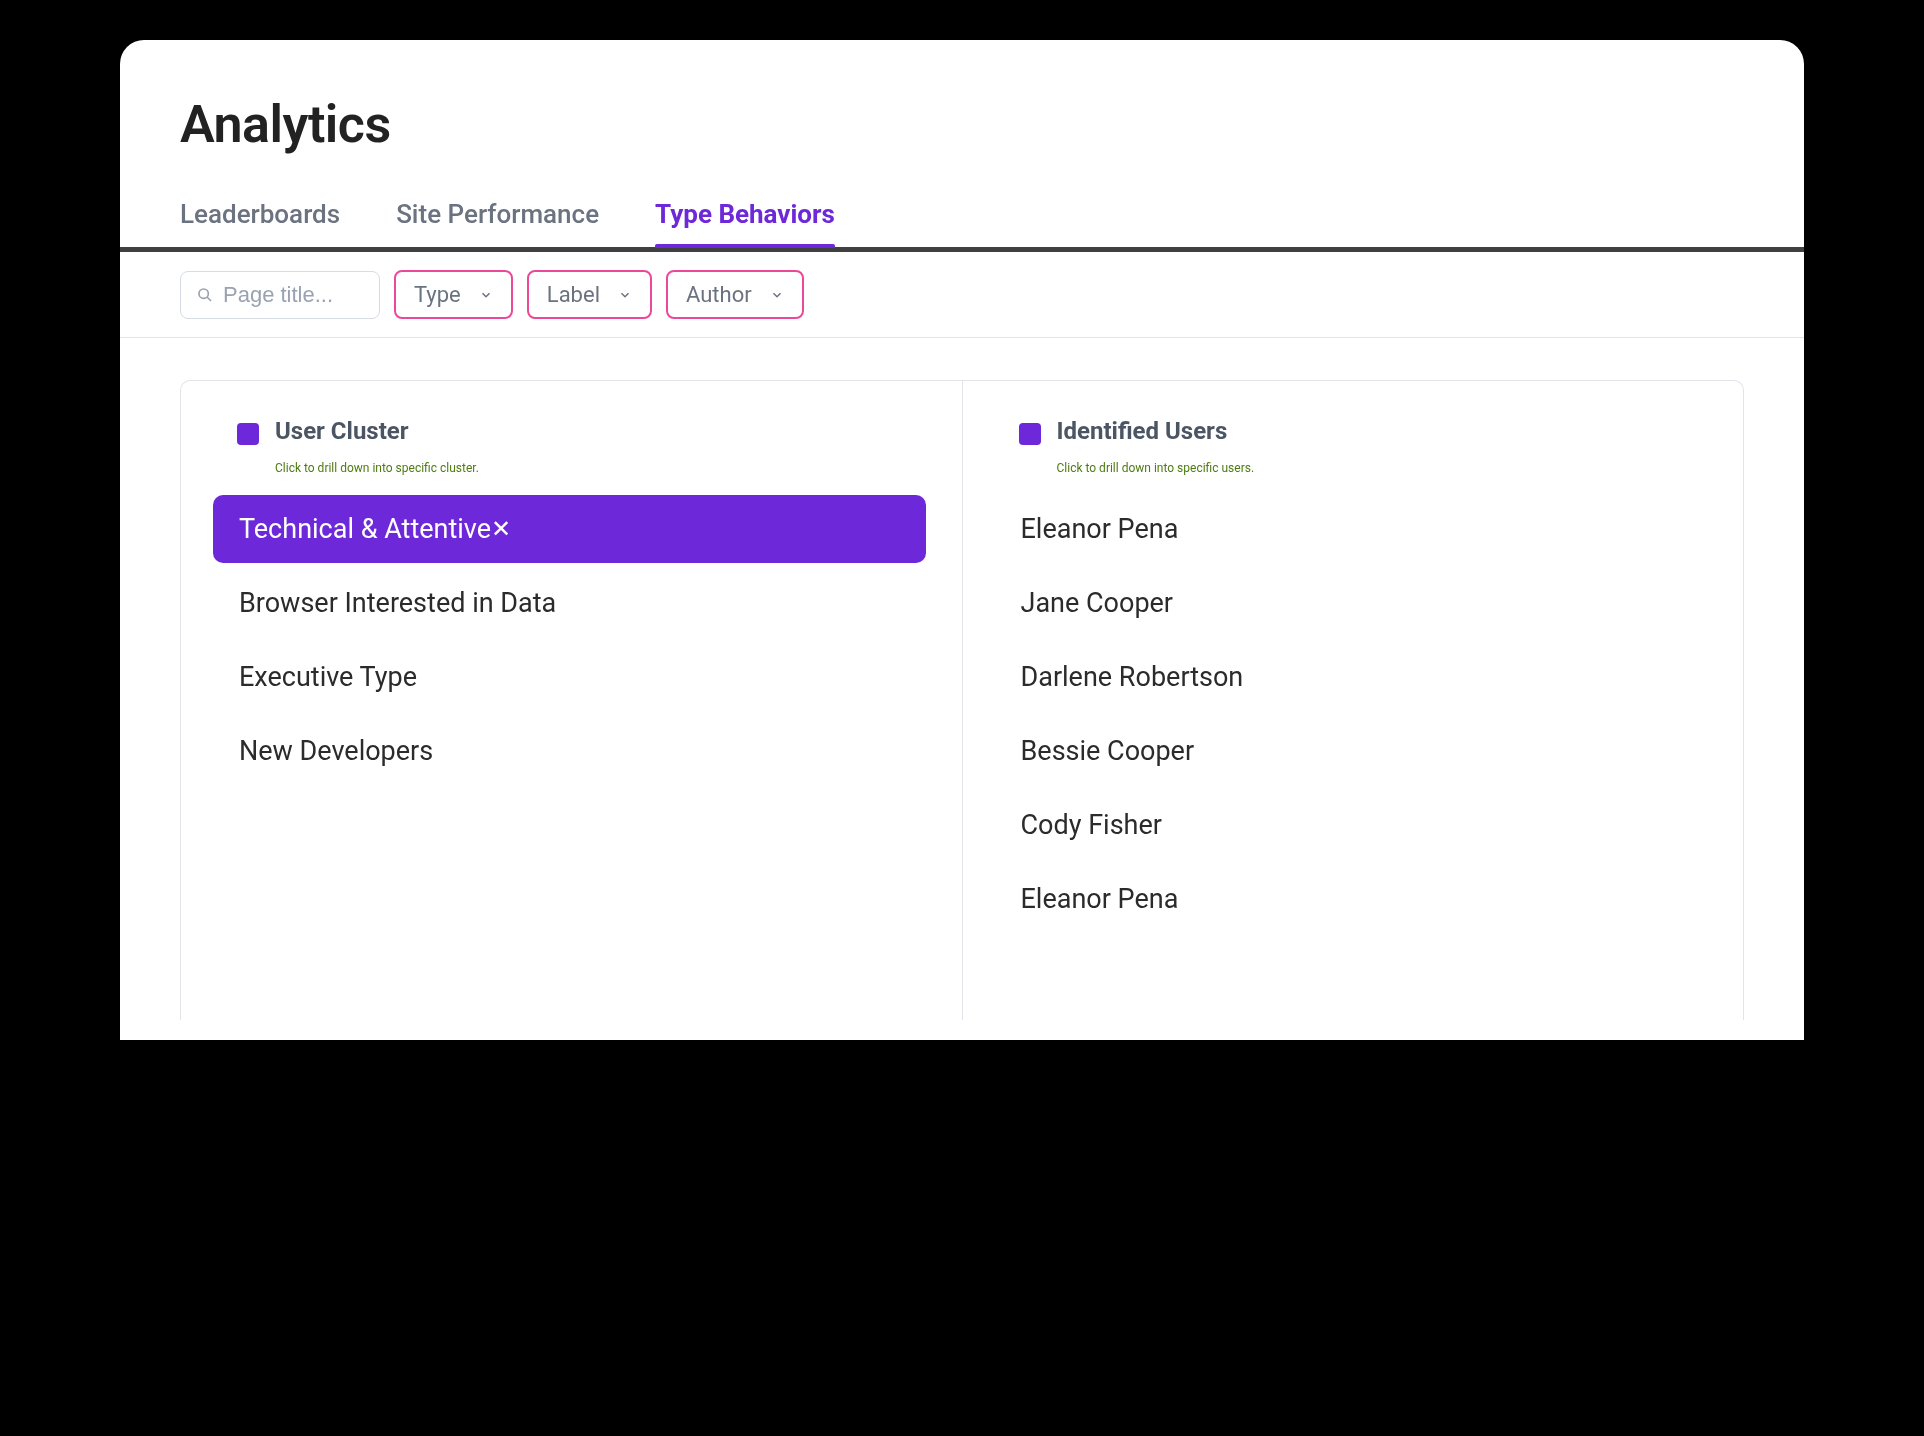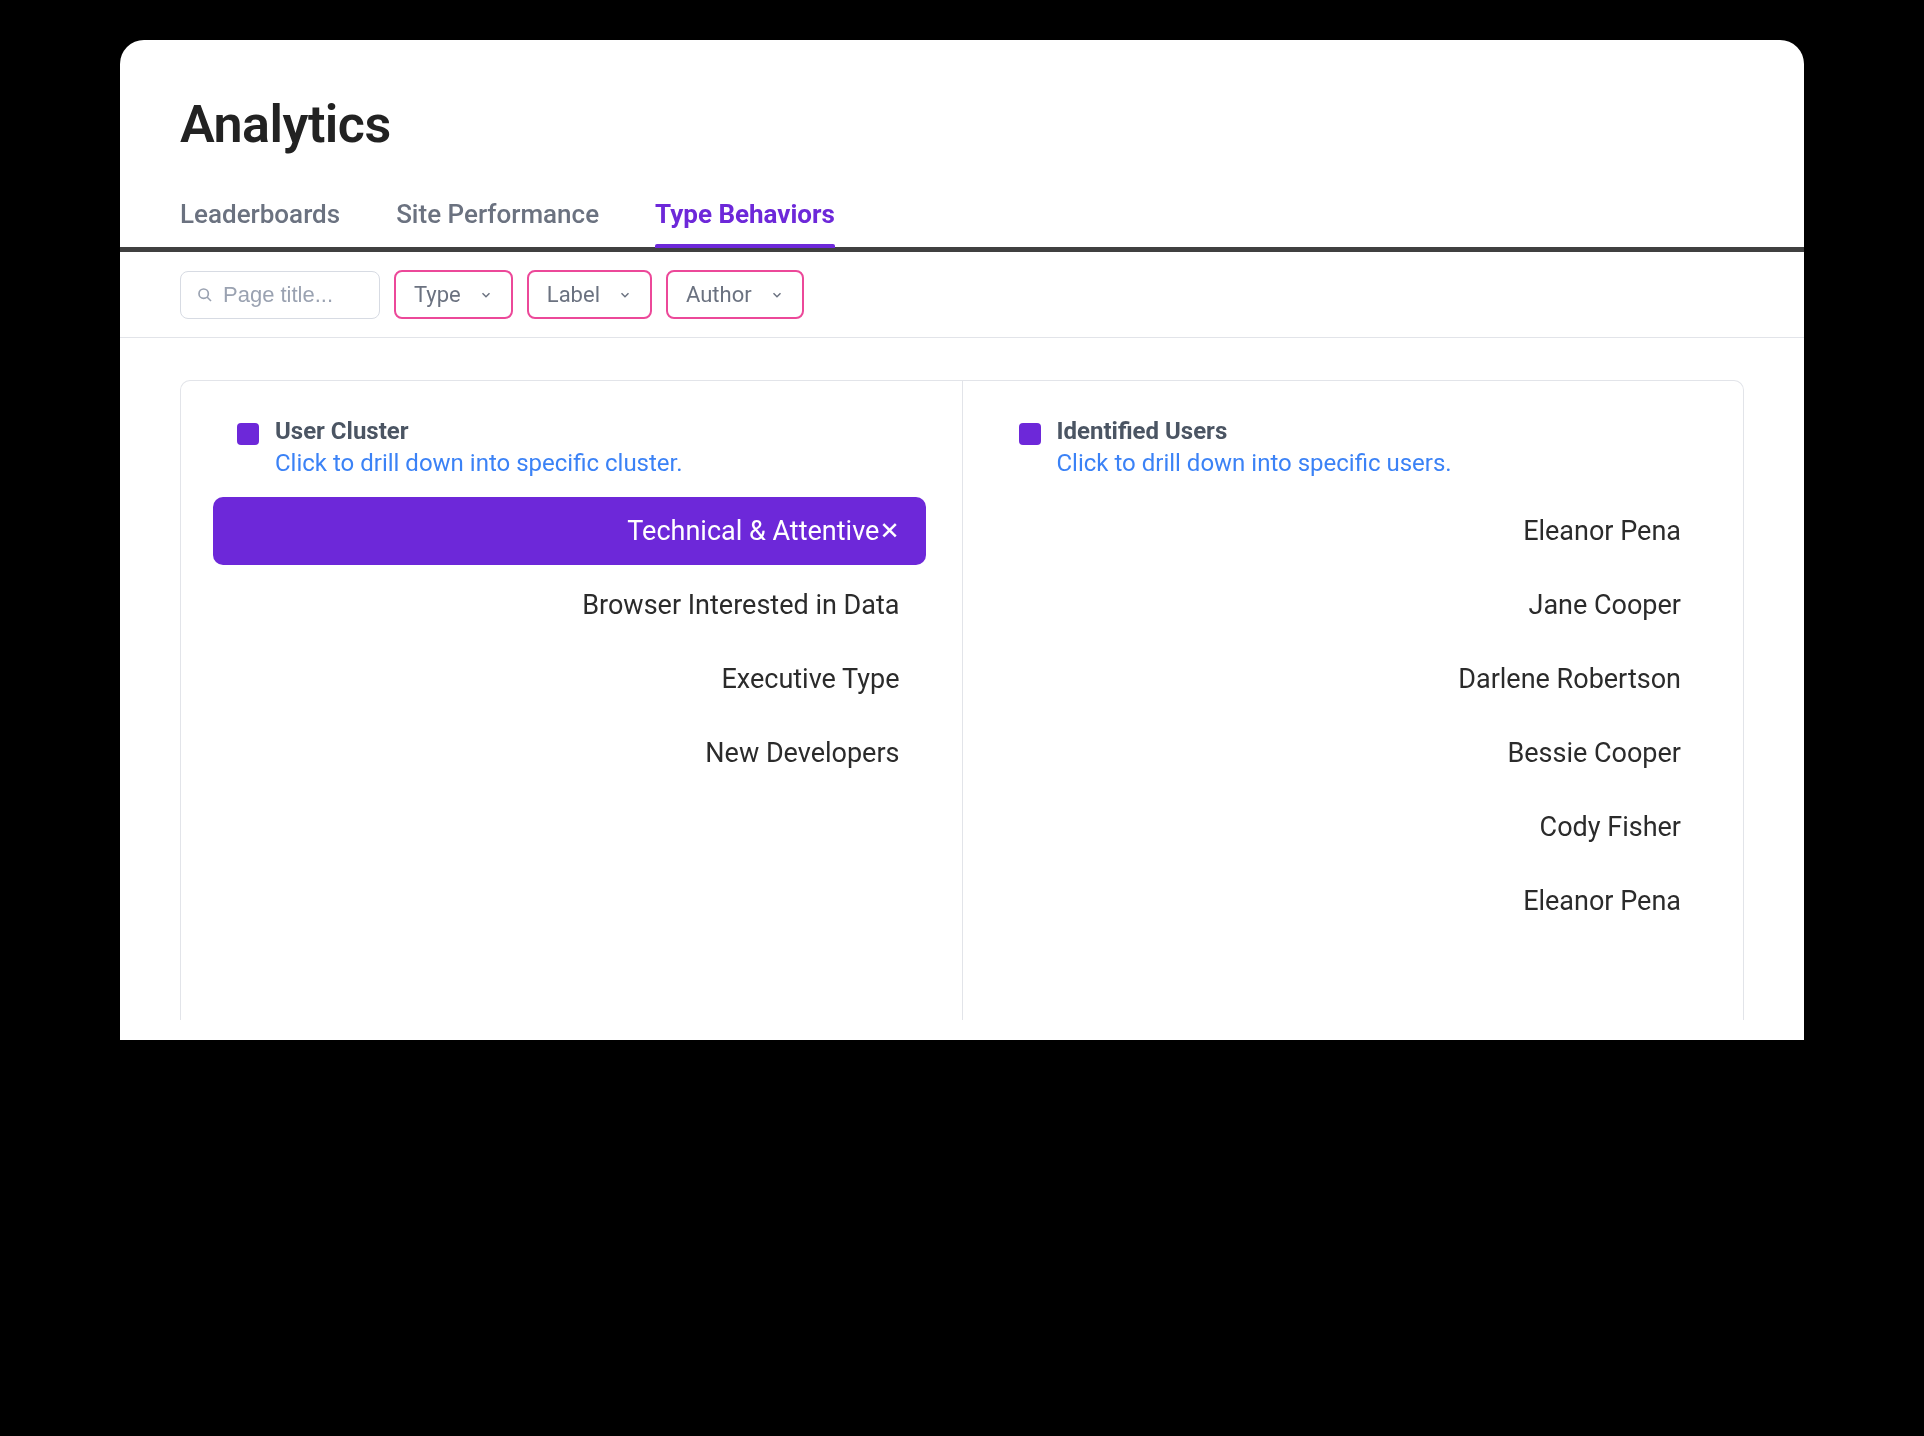--- a/index.html
+++ b/index.html
@@ -118,38 +118,38 @@
       border-radius: 4px;
       margin-top: 6px;
       flex-shrink: 0;
     }
     .section-title {
       font-size: 24px;
       color: #4b5563;
       font-weight: 700;
     }
     .section-sub {
-      font-size: 24px;
-      color: #3b82f6;
-      margin-top: 4px;
+      font-size: 12px;
+      color: #4d7c0f;
+      margin-top: 16px;
     }
     .list {
       display: flex;
       flex-direction: column;
       gap: 6px;
     }
     .item {
       font-size: 27px;
       color: #2b2b2b;
       padding: 18px 26px;
       border-radius: 10px;
       cursor: pointer;
       display: flex;
       align-items: center;
-      justify-content: flex-end;
+      justify-content: flex-start;
     }
     .item.active {
       background: #6d28d9;
       color: #fff;
     }
     .close-x {
       font-size: 24px;
       line-height: 1;
     }
     .search-icon-svg { flex-shrink: 0; }

